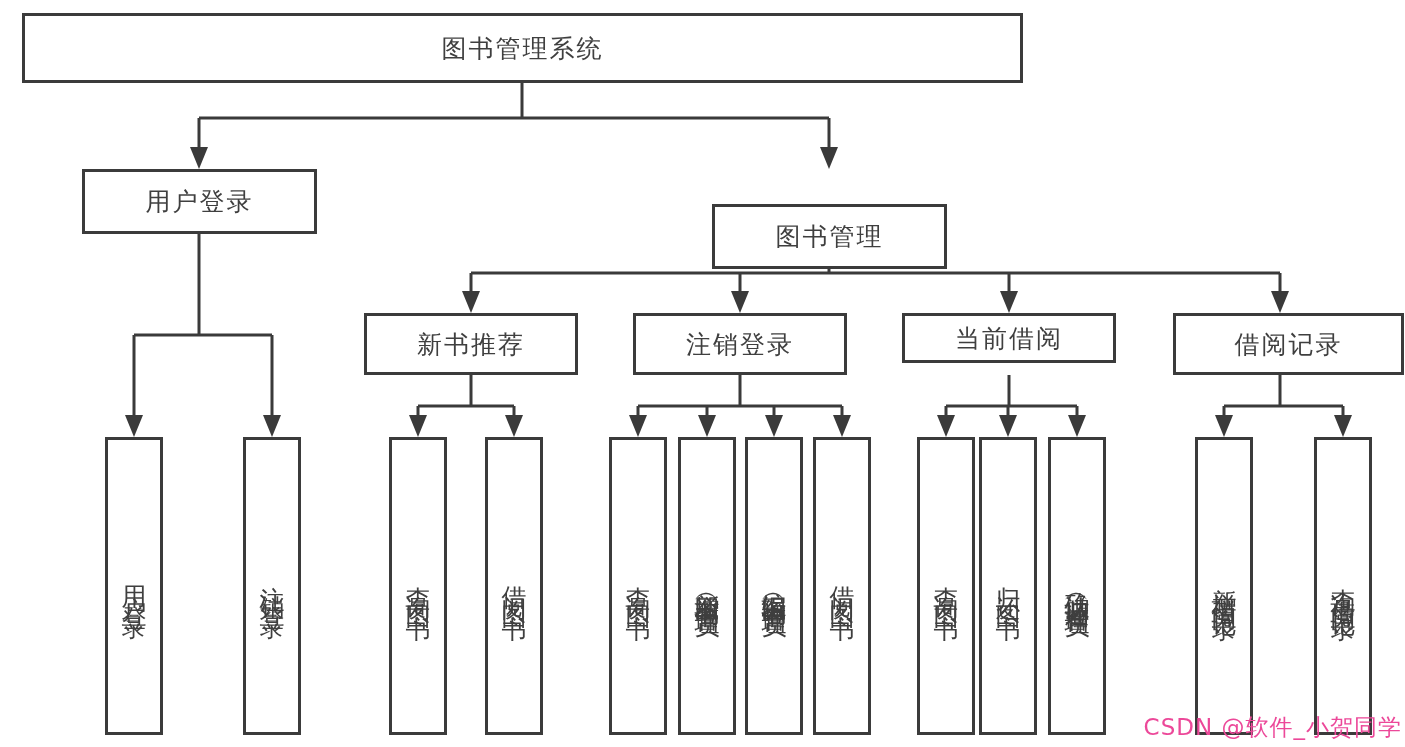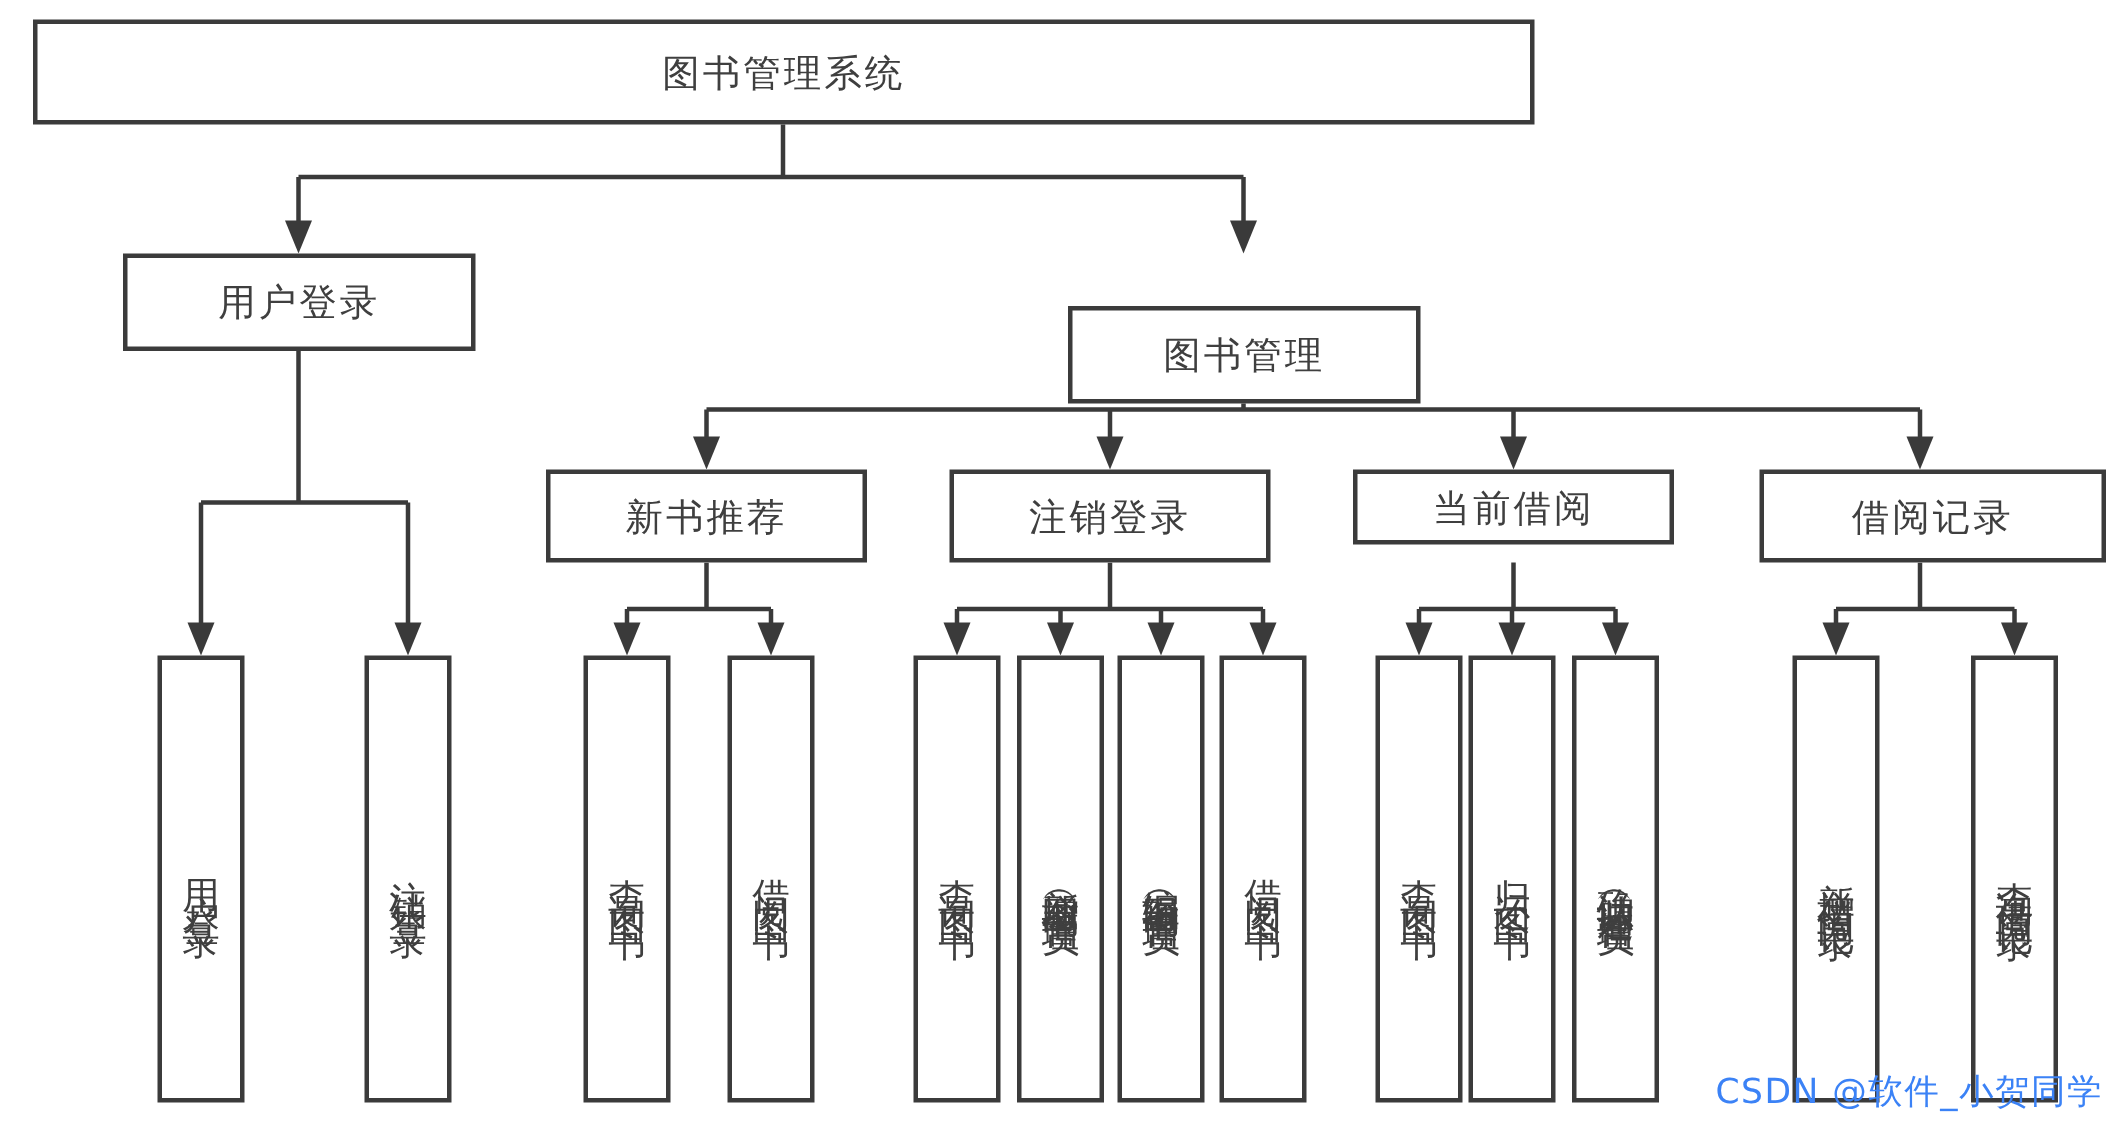--- a/index.html
+++ b/index.html
@@ -33,21 +33,21 @@
   }
   .sp-wide span   { letter-spacing: 10px; }
   .sp-mid span    { letter-spacing: 6px; }
   .sp-narrow span { letter-spacing: 3px; }
   .watermark {
     position: absolute;
     right: 3px;
     bottom: 4px;
     z-index: 5;
     font-size: 23px;
-    color: #3b82f6;
+    color: #ec4899;
     letter-spacing: 1px;
     white-space: nowrap;
   }
 </style>
 </head>
 <body>
 
 <div id="stage">
 
   <svg class="connectors" width="1405" height="747" viewBox="0 0 1405 747">

